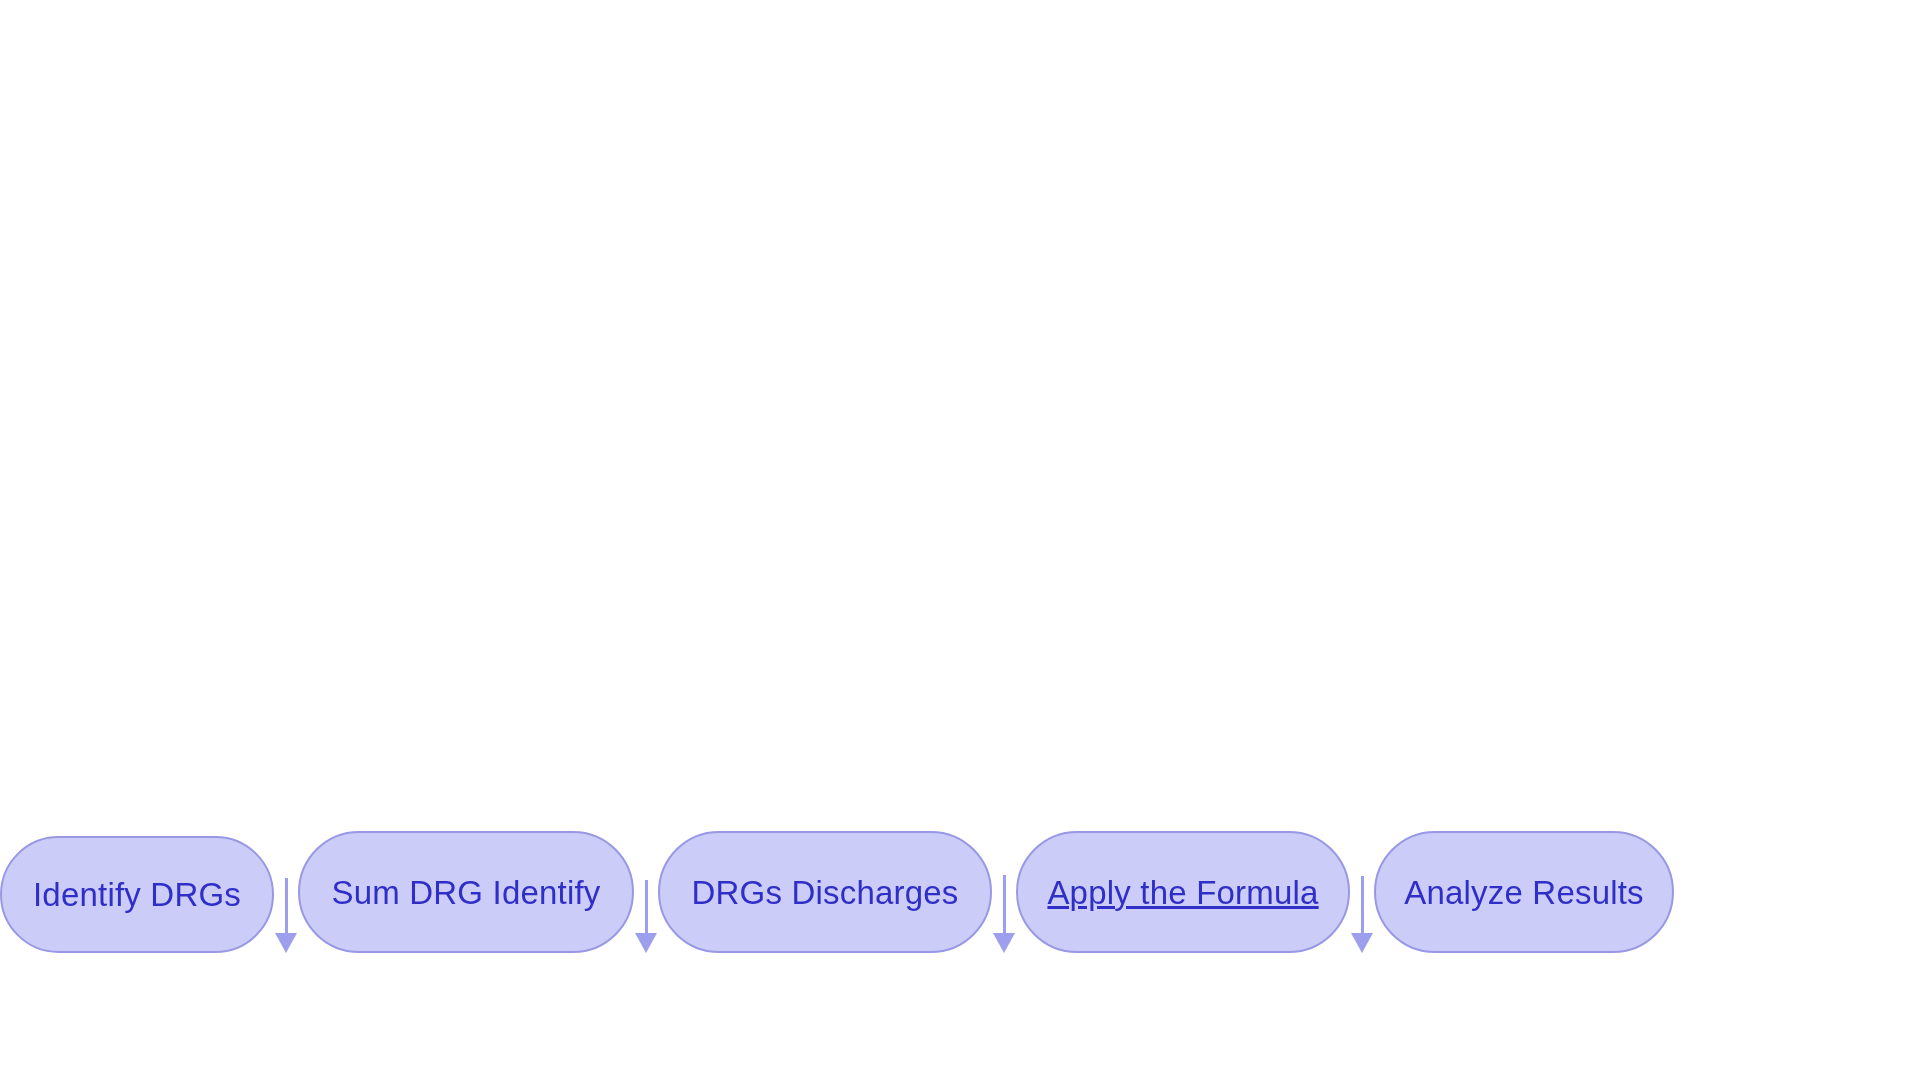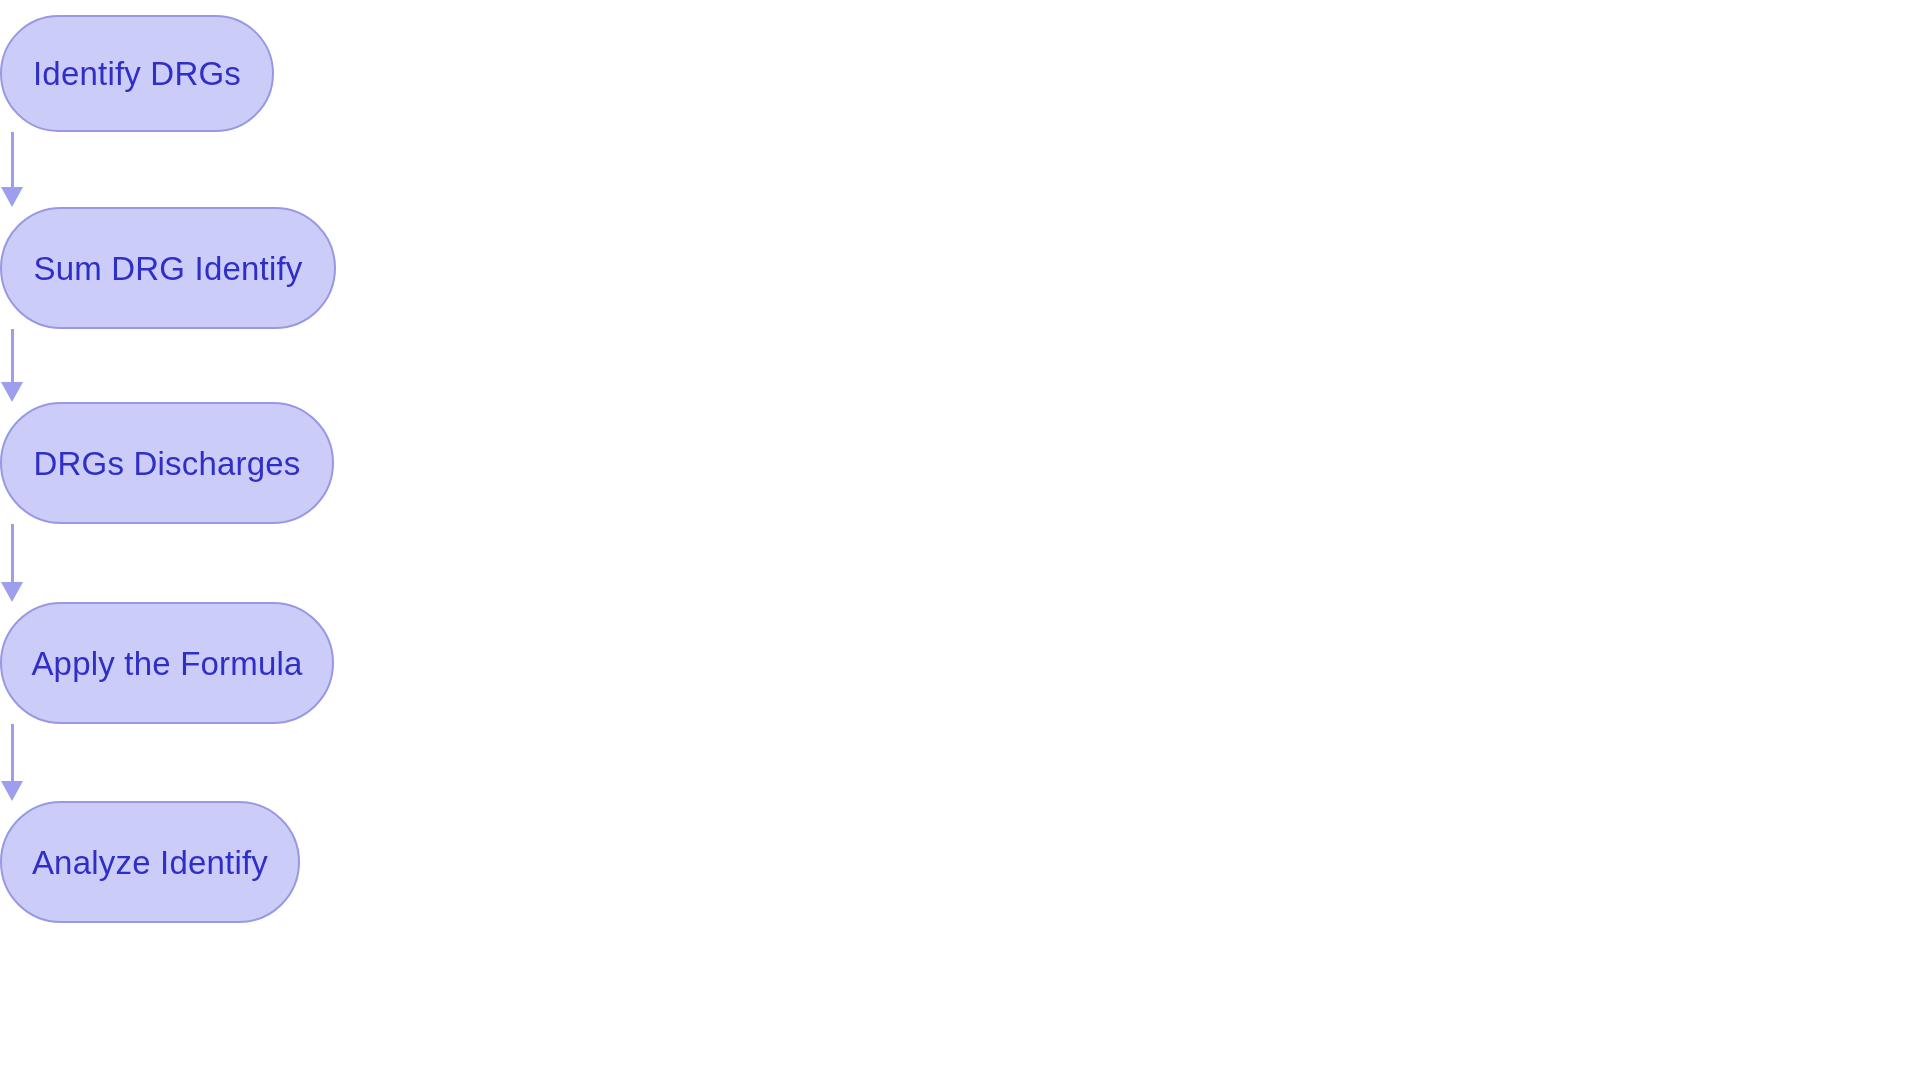--- a/index.html
+++ b/index.html
@@ -20,22 +20,22 @@
     height: 1083px;
     background: #ffffff;
   }
   .flow-column {
     position: absolute;
     left: 0;
     top: 0;
     width: 1920px;
     height: 953px;
     display: flex;
-    flex-direction: column;
-    align-items: flex-start;
+    flex-direction: row;
+    align-items: flex-end;
     justify-content: flex-start;
   }
   .node {
     box-sizing: border-box;
     display: flex;
     align-items: center;
     justify-content: center;
     background: #ccccf9;
     border: 2px solid #9898e4;
     border-radius: 999px;
@@ -70,21 +70,21 @@
     border-left: 11px solid transparent;
     border-right: 11px solid transparent;
     border-top: 20px solid #9e9eef;
     flex: 0 0 auto;
     margin-top: -1px;
   }
   
   .node-0 { width: 274px; height: 117px; margin-top: 15px; }
   .node-1 { width: 336px; height: 122px; }
   .node-2 { width: 334px; height: 122px; }
-  .node-3 { width: 334px; height: 122px; }
+  .node-3 { width: 334px; height: 122px; text-decoration: underline; }
   .node-4 { width: 300px; height: 122px; }
   .conn-0 { height: 75px; }
   .conn-1 { height: 73px; }
   .conn-2 { height: 78px; }
   .conn-3 { height: 77px; }
 </style>
 </head>
 <body>
 
 <div id="flowchart-canvas">
@@ -120,17 +120,17 @@
     <div class="node node-3">
       <span class="node-label">Apply the Formula</span>
     </div>
 
     <div class="connector conn-3">
       <div class="connector-line"></div>
       <div class="connector-arrow"></div>
     </div>
 
     <div class="node node-4">
-      <span class="node-label">Analyze Identify</span>
+      <span class="node-label">Analyze Results</span>
     </div>
 
   </div>
 </div>
 
 </body></html>

